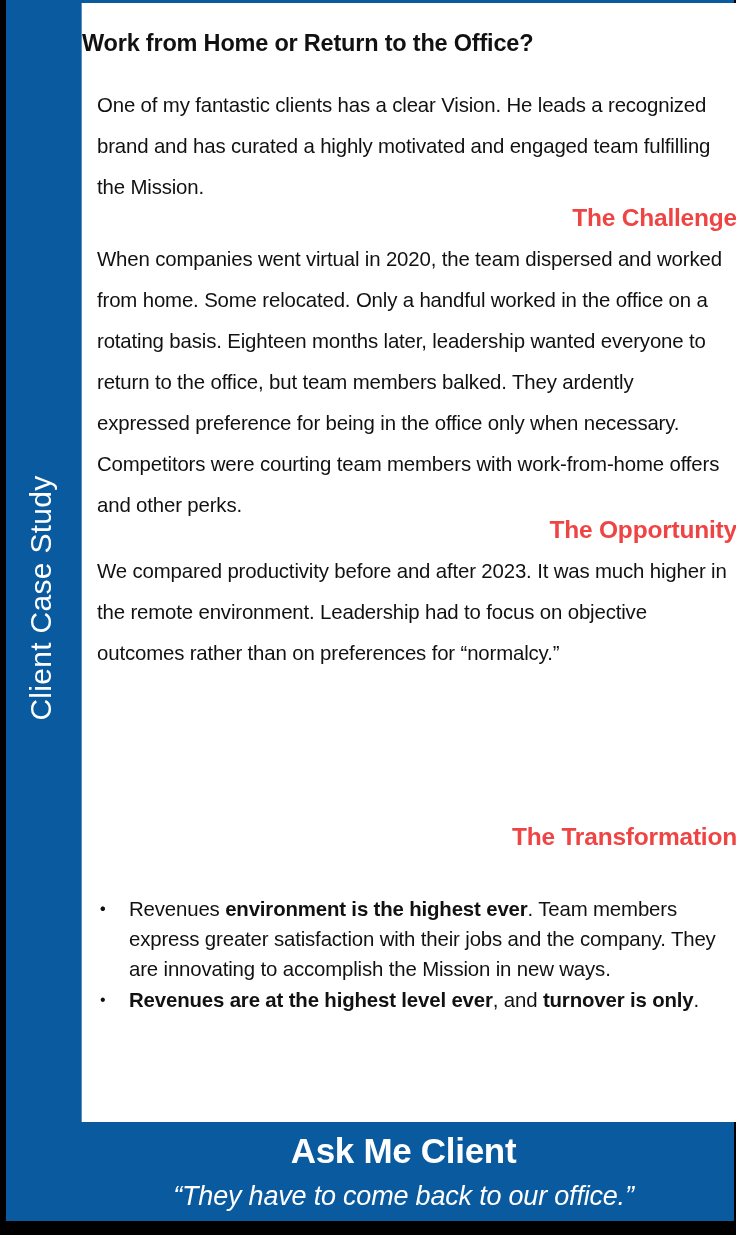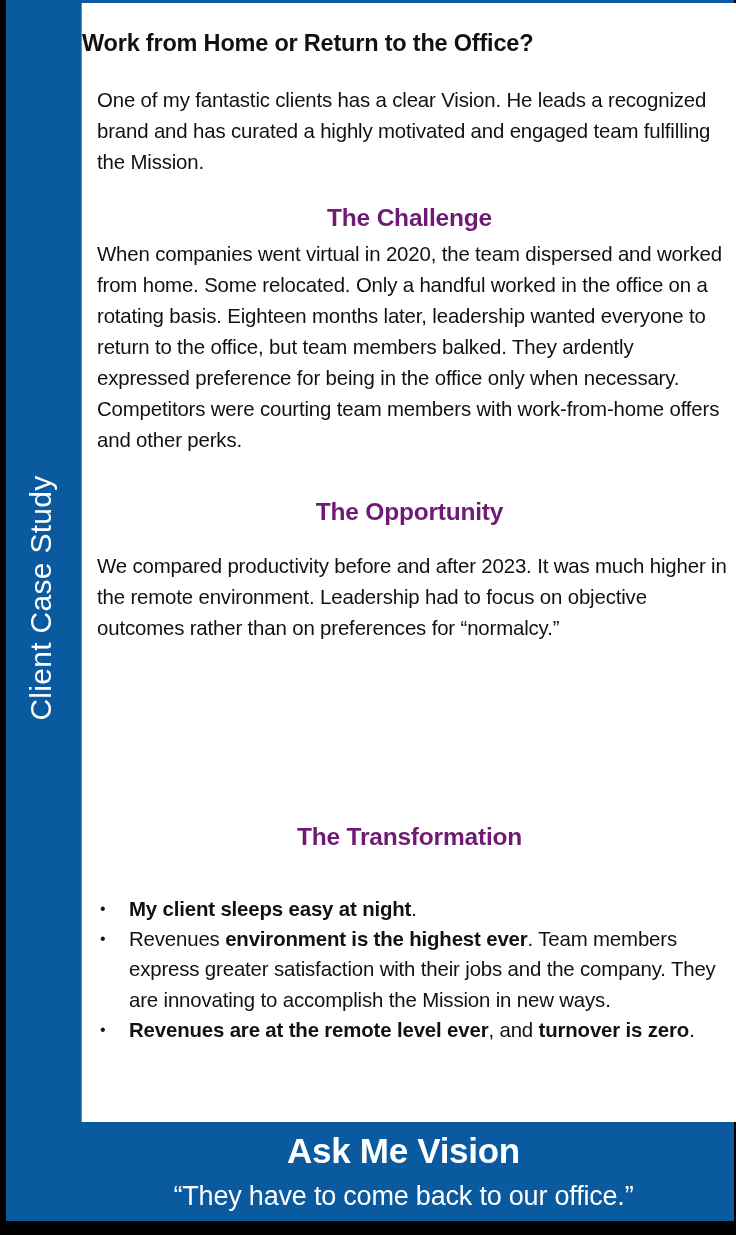--- a/index.html
+++ b/index.html
@@ -6,63 +6,62 @@
   body { width:736px; height:1235px; background:#000; position:relative; overflow:hidden;
          font-family:"Liberation Sans", sans-serif; }
   .frame { position:absolute; left:6px; top:0; width:728px; height:1221px; background:#0A5AA0; }
   .panel { position:absolute; left:75px; top:3px; width:657px; height:1119px; background:#fff;
            border-left:1px solid #5b8fc4; border-right:1px solid #5b8fc4; box-sizing:border-box; }
   .side-label { position:absolute; left:0; top:0; width:69px; height:1122px; }
   .side-label span { position:absolute; left:50%; top:598px; transform:translate(-50%,-50%) rotate(-90deg);
            white-space:nowrap; color:#fff; font-size:30px; letter-spacing:0.3px; }
   .title { position:absolute; left:0; right:0; top:15px; text-align:left; font-weight:bold;
            font-size:23.5px; color:#111; letter-spacing:-0.2px;margin-top:12px; }
-  .para { position:absolute; left:15px; width:632px; font-size:20.4px; line-height:31px; color:#111; letter-spacing:-0.15px; }
-  .heading { position:absolute; left:0; right:0; text-align:center; font-weight:bold; font-size:24.5px; color:#701a75; letter-spacing:-0.2px; }
+  .para { position:absolute; left:15px; width:632px; font-size:20.4px; line-height:41px; color:#111; letter-spacing:-0.15px; }
+  .heading { position:absolute; left:0; right:0; text-align:right; font-weight:bold; font-size:24.5px; color:#ef4444; letter-spacing:-0.2px; }
   ul.bullets { position:absolute; left:15px; width:630px; top:891px; margin:0; padding:0; list-style:none;
                font-size:20.4px; line-height:30.2px; color:#111; letter-spacing:-0.15px; }
   ul.bullets li { position:relative; padding-left:32px; }
   ul.bullets li .dot { position:absolute; left:3px; top:0; font-size:16px; }
   b { font-weight:bold; }
   .footer-title { position:absolute; left:75px; width:657px; top:1131px; text-align:center; color:#fff;
                   font-weight:bold; font-size:35px; letter-spacing:-0.3px; }
   .footer-quote { position:absolute; left:75px; width:657px; top:1181px; text-align:center; color:#fff;
-                  font-size:27px; letter-spacing:-0.2px; }
+                  font-style:italic; font-size:27px; letter-spacing:-0.2px; }
 </style>
 </head>
 <body>
 
 <div class="frame">
   <div class="side-label">
     <span>Client Case Study</span>
   </div>
 
   <div class="panel">
     <div class="title">Work from Home or Return to the Office?</div>
 
     <div class="para" style="top:82px;">One of my fantastic clients has a clear Vision. He leads a recognized brand and has curated a highly motivated and engaged team fulfilling the Mission.</div>
 
     <div class="heading" style="top:201px;">The Challenge</div>
     <div class="para" style="top:236px;">When companies went virtual in 2020, the team dispersed and worked from home. Some relocated. Only a handful worked in the office on a rotating basis. Eighteen months later, leadership wanted everyone to return to the office, but team members balked. They ardently expressed preference for being in the office only when necessary. Competitors were courting team members with work-from-home offers and other perks.</div>
 
-    <div class="heading" style="top:495px;">The Opportunity</div>
+    <div class="heading" style="top:513px;">The Opportunity</div>
     <div class="para" style="top:548px;">We compared productivity before and after 2023. It was much higher in the remote environment. Leadership had to focus on objective outcomes rather than on preferences for “normalcy.”</div>
 
     <div class="heading" style="top:820px;">The Transformation</div>
     <ul class="bullets">
       <li>
         <span class="dot">•</span>
-        <span><b>My client sleeps easy at night</b><span>.</span></span>
       </li>
       <li>
         <span class="dot">•</span>
         <span><span>Revenues </span><b>environment is the highest ever</b><span>. Team members express greater satisfaction with their jobs and the company. They are innovating to accomplish the Mission in new ways.</span></span>
       </li>
       <li>
         <span class="dot">•</span>
-        <span><b>Revenues are at the remote level ever</b><span>, and </span><b>turnover is zero</b><span>.</span></span>
+        <span><b>Revenues are at the highest level ever</b><span>, and </span><b>turnover is only</b><span>.</span></span>
       </li>
     </ul>
   </div>
 </div>
 
-<div class="footer-title">Ask Me Vision</div>
+<div class="footer-title">Ask Me Client</div>
 <div class="footer-quote">“They have to come back to our office.”</div>
 
 </body></html>

